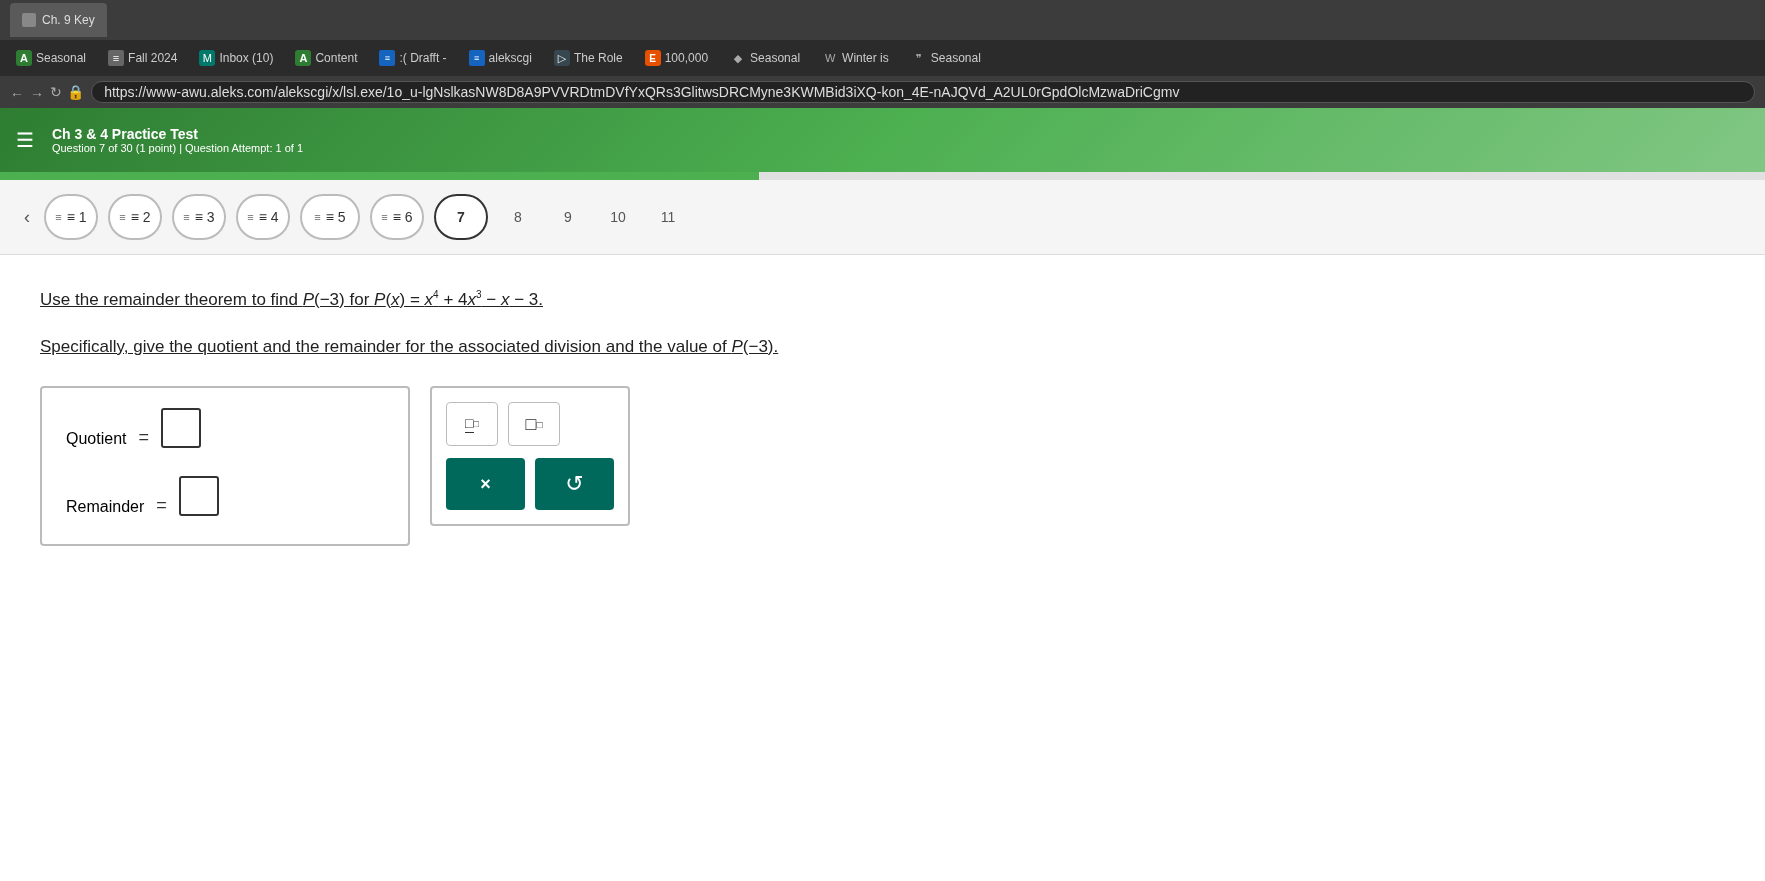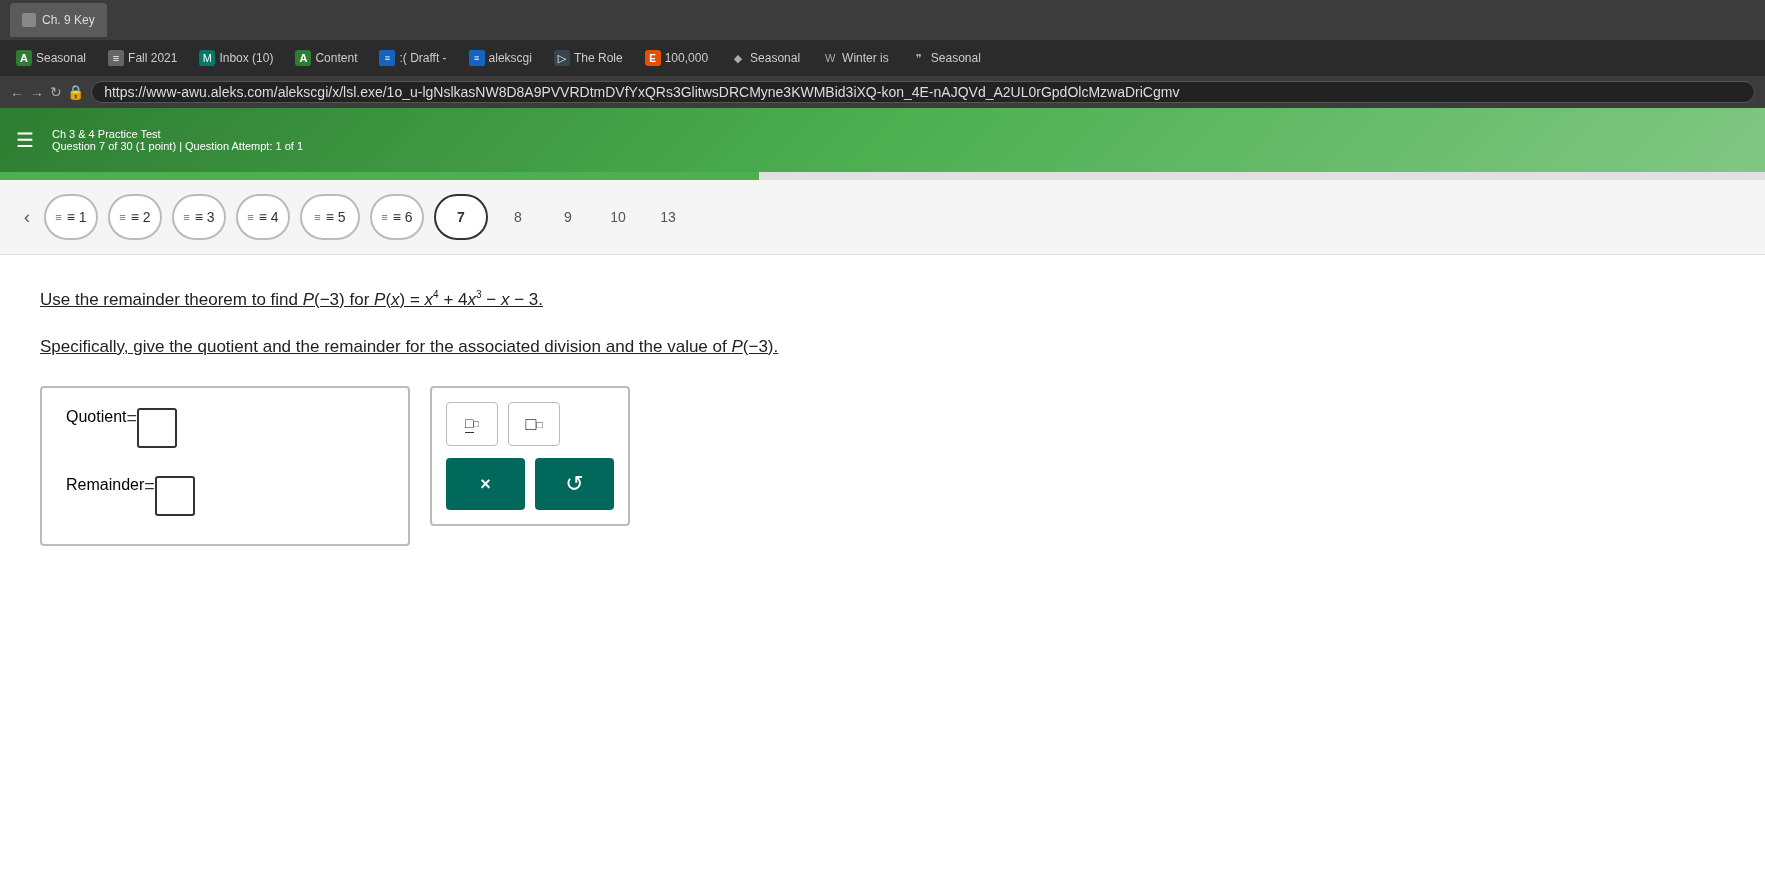--- a/index.html
+++ b/index.html
@@ -109,21 +109,21 @@
       padding: 0 16px;
       gap: 12px;
     }
     .hamburger {
       color: white; font-size: 20px; cursor: pointer; margin-right: 6px;
     }
     .aleks-header-text {
       color: white;
     }
     .aleks-header-text .line1 {
-      font-size: 11px; font-weight: 400;
+      font-size: 14px; font-weight: 700;
     }
     .aleks-header-text .line2 {
       font-size: 11px; font-weight: 400;
     }
 
     
     .question-nav {
       background: #f5f5f5;
       padding: 14px 20px;
       display: flex;
@@ -200,22 +200,22 @@
     }
     .answer-box {
       border: 2px solid #bbb;
       border-radius: 4px;
       padding: 20px 24px;
       min-width: 370px;
       min-height: 160px;
     }
     .answer-row {
       display: flex;
-      align-items: flex-start;
-      gap: 0;
+      align-items: flex-end;
+      gap: 12px;
       margin-bottom: 28px;
       font-size: 16px;
     }
     .answer-row:last-child { margin-bottom: 0; }
     .answer-field {
       width: 40px; height: 40px;
       border: 2px solid #333;
       border-radius: 3px;
       background: white;
     }
@@ -283,21 +283,21 @@
   </div>
 </div>
 
 <div class="nav-bar">
   <div class="nav-item">
     <span class="nav-icon green-a">A</span>
     <span>Seasonal</span>
   </div>
   <div class="nav-item">
     <span class="nav-icon gray-doc">≡</span>
-    <span>Fall 2021</span>
+    <span>Fall 2024</span>
   </div>
   <div class="nav-item">
     <span class="nav-icon teal-m">M</span>
     <span>Inbox (10)</span>
   </div>
   <div class="nav-item">
     <span class="nav-icon green-a">A</span>
     <span>Content</span>
   </div>
   <div class="nav-item">
@@ -357,21 +357,21 @@
     <div class="q-btn has-mark">≡ 1</div>
     <div class="q-btn has-mark">≡ 2</div>
     <div class="q-btn has-mark">≡ 3</div>
     <div class="q-btn has-mark">≡ 4</div>
     <div class="q-btn has-mark" style="width:60px;">≡ 5</div>
     <div class="q-btn has-mark">≡ 6</div>
     <div class="q-btn active">7</div>
     <div class="q-btn-plain">8</div>
     <div class="q-btn-plain">9</div>
     <div class="q-btn-plain">10</div>
-    <div class="q-btn-plain">13</div>
+    <div class="q-btn-plain">11</div>
   </div>
 
   <div class="main-content">
     <div class="question-text">
       <p>
         Use the remainder theorem to find <em>P</em>(−3) for <em>P</em>(<em>x</em>) = <em>x</em><sup>4</sup> + 4<em>x</em><sup>3</sup> − <em>x</em> − 3.
       </p>
       <p style="margin-top: 16px;">
         Specifically, give the quotient and the remainder for the associated division and the value of <em>P</em>(−3).
       </p>

